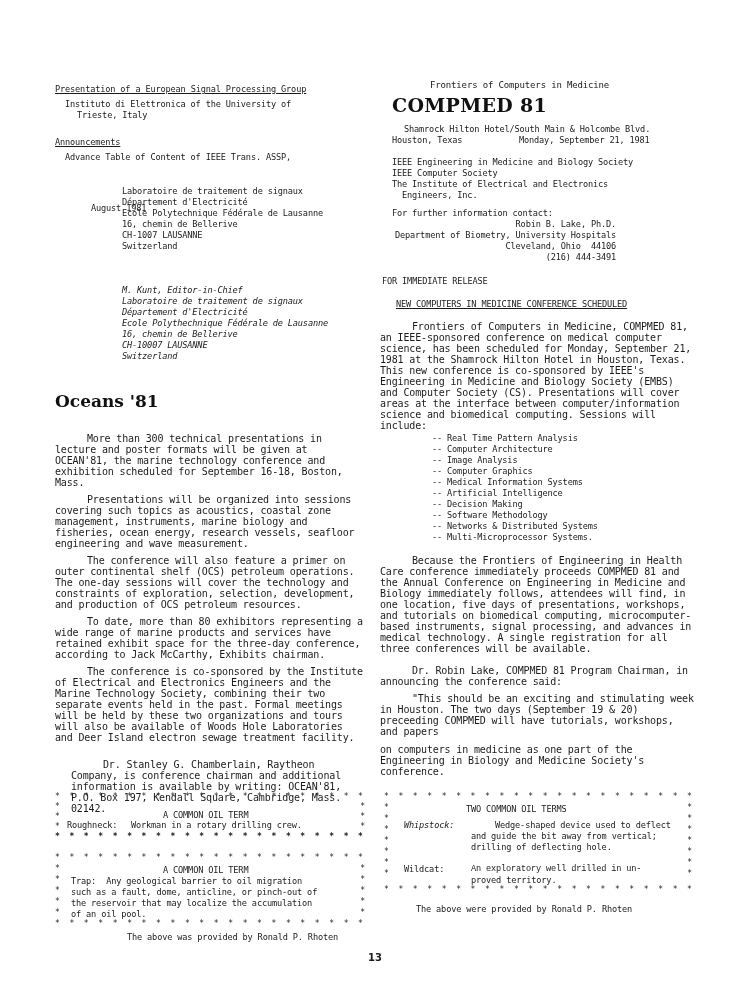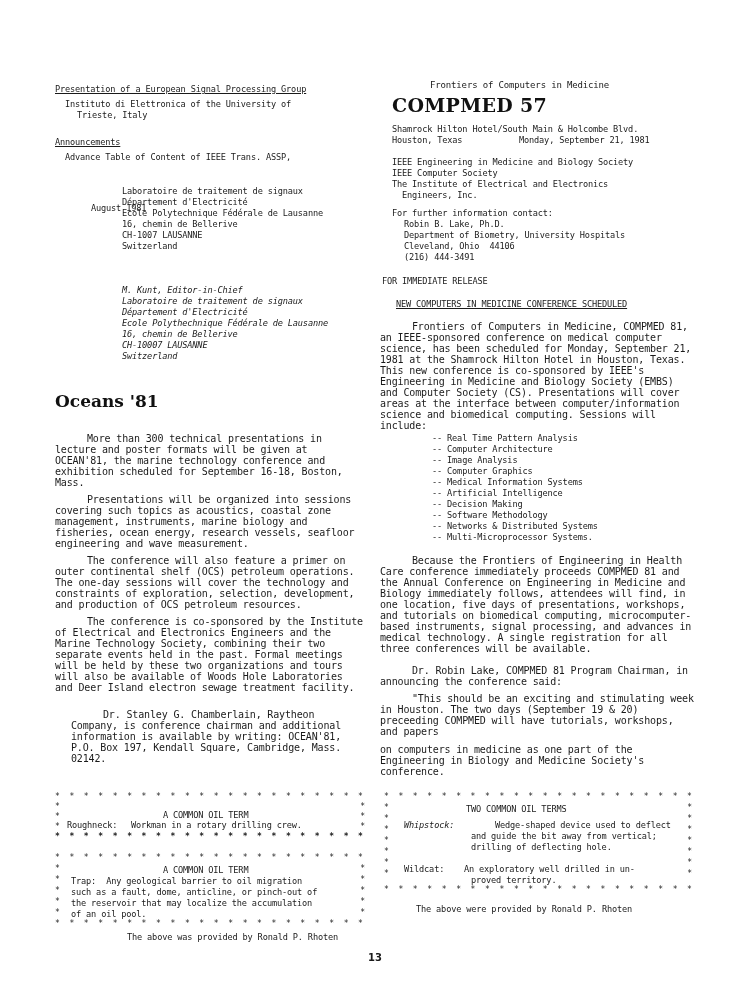--- a/index.html
+++ b/index.html
@@ -49,20 +49,21 @@
     <div class="mono">CH-10007 LAUSANNE</div>
     <div class="mono">Switzerland</div>
   </div>
 
   <div class="abs headline" style="top:391px;left:0;font-size:17px;">Oceans '81</div>
 
   <div class="abs" style="top:433px;left:0;width:310px;">
     <p class="para indent" style="margin:0 0 6px 0;">More than 300 technical presentations in lecture and poster formats will be given at OCEAN'81, the marine technology conference and exhibition scheduled for September 16-18, Boston, Mass.</p>
     <p class="para indent" style="margin:0 0 6px 0;">Presentations will be organized into sessions covering such topics as acoustics, coastal zone management, instruments, marine biology and fisheries, ocean energy, research vessels, seafloor engineering and wave measurement.</p>
     <p class="para indent" style="margin:0 0 6px 0;">The conference will also feature a primer on outer continental shelf (OCS) petroleum operations.  The one-day sessions will cover the technology and constraints of exploration, selection, development, and production of OCS petroleum resources.</p>
+    <p class="para indent" style="margin:0 0 6px 0;">To date, more than 80 exhibitors representing a wide range of marine products and services have retained exhibit space for the three-day conference, according to Jack McCarthy, Exhibits chairman.</p>
     <p class="para indent" style="margin:0 0 6px 0;">The conference is co-sponsored by the Institute of Electrical and Electronics Engineers and the Marine Technology Society, combining their two separate events held in the past.  Formal meetings will be held by these two organizations and tours will also be available of Woods Hole Laboratories and Deer Island electron sewage treatment facility.</p>
     <p class="para indent" style="margin:16px;">Dr. Stanley G. Chamberlain, Raytheon Company, is conference chairman and additional information is available by writing:  OCEAN'81, P.O. Box 197, Kendall Square, Cambridge, Mass.  02142.</p>
   </div>
 
   <div class="box" style="top:792px;left:0;width:312px;height:50px;">
     <div class="star-row" style="position:absolute;top:0;left:0;width:312px;">* * * * * * * * * * * * * * * * * * * * * * * * * * * * * * *</div>
     <div class="side" style="top:10px;left:0;">*</div>
       <div class="side" style="top:20px;left:0;">*</div>
       <div class="side" style="top:30px;left:0;">*</div>
     <div class="side" style="top:10px;right:2px;">*</div>
@@ -91,35 +92,35 @@
     <div class="mono" style="position:absolute;top:34px;left:16px;">such as a fault, dome, anticline, or pinch-out of</div>
     <div class="mono" style="position:absolute;top:45px;left:16px;">the reservoir that may localize the accumulation</div>
     <div class="mono" style="position:absolute;top:56px;left:16px;">of an oil pool.</div>
     <div class="star-row" style="position:absolute;top:66px;left:0;width:312px;">* * * * * * * * * * * * * * * * * * * * * * * * * * * * * * *</div>
   </div>
   <div class="abs mono" style="top:932px;left:72px;">The above was provided by Ronald P. Rhoten</div>
 </div>
 
 <div class="col right">
   <div class="abs mono" style="top:80px;left:38px;font-size:9px;">Frontiers of Computers in Medicine</div>
-  <div class="abs headline" style="top:94px;left:0;font-size:19px;letter-spacing:0.3px;">COMPMED 57</div>
+  <div class="abs headline" style="top:94px;left:0;font-size:19px;letter-spacing:0.3px;">COMPMED 81</div>
 
-  <div class="abs mono" style="top:124px;left:0;text-align:right;">Shamrock Hilton Hotel/South Main &amp; Holcombe Blvd.</div>
+  <div class="abs mono" style="top:124px;left:12px;text-align:right;">Shamrock Hilton Hotel/South Main &amp; Holcombe Blvd.</div>
   <div class="abs mono" style="top:135px;left:0;">Houston, Texas</div>
   <div class="abs mono" style="top:135px;left:127px;">Monday, September 21, 1981</div>
 
   <div class="abs" style="top:157px;left:0;">
     <div class="mono">IEEE Engineering in Medicine and Biology Society</div>
     <div class="mono">IEEE Computer Society</div>
     <div class="mono">The Institute of Electrical and Electronics</div>
     <div class="mono">  Engineers, Inc.</div>
   </div>
 
   <div class="abs mono" style="top:208px;left:0;">For further information contact:</div>
-  <div class="abs" style="top:219px;left:12px;">
+  <div class="abs" style="top:219px;left:3px;text-align:right;">
     <div class="mono">Robin B. Lake, Ph.D.</div>
     <div class="mono">Department of Biometry, University Hospitals</div>
     <div class="mono">Cleveland, Ohio  44106</div>
     <div class="mono">(216) 444-3491</div>
   </div>
 
   <div class="abs mono" style="top:276px;left:-10px;">FOR IMMEDIATE RELEASE</div>
   <div class="abs mono ul" style="top:299px;left:4px;">NEW COMPUTERS IN MEDICINE CONFERENCE SCHEDULED</div>
 
   <div class="abs" style="top:321px;left:-12px;width:316px;">
@@ -164,20 +165,20 @@
       <div class="side" style="top:44px;right:4px;">*</div>
       <div class="side" style="top:55px;right:4px;">*</div>
       <div class="side" style="top:66px;right:4px;">*</div>
       <div class="side" style="top:77px;right:4px;">*</div>
     <div class="mono" style="position:absolute;top:12px;left:82px;">TWO COMMON OIL TERMS</div>
     <div class="mono" style="position:absolute;top:28px;left:20px;font-style:italic;">Whipstock:</div>
     <div class="mono" style="position:absolute;top:28px;left:87px;margin-left:24px;">Wedge-shaped device used to deflect</div>
     <div class="mono" style="position:absolute;top:39px;left:87px;">and guide the bit away from vertical;</div>
     <div class="mono" style="position:absolute;top:50px;left:87px;">drilling of deflecting hole.</div>
     <div class="mono" style="position:absolute;top:72px;left:20px;">Wildcat:</div>
-    <div class="mono" style="position:absolute;top:72px;left:80px;">An exploratory well drilled in un-</div>
+    <div class="mono" style="position:absolute;top:72px;left:87px;font-family:Liberation Mono, monospace;">An exploratory well drilled in un-</div>
     <div class="mono" style="position:absolute;top:83px;left:87px;">proved territory.</div>
     <div class="star-row" style="position:absolute;top:93px;left:0;width:312px;">* * * * * * * * * * * * * * * * * * * * * * * * * * * * * * *</div>
   </div>
   <div class="abs mono" style="top:904px;left:24px;">The above were provided by Ronald P. Rhoten</div>
 </div>
 
 <div class="pagenum">13</div>
 
 </body></html>

